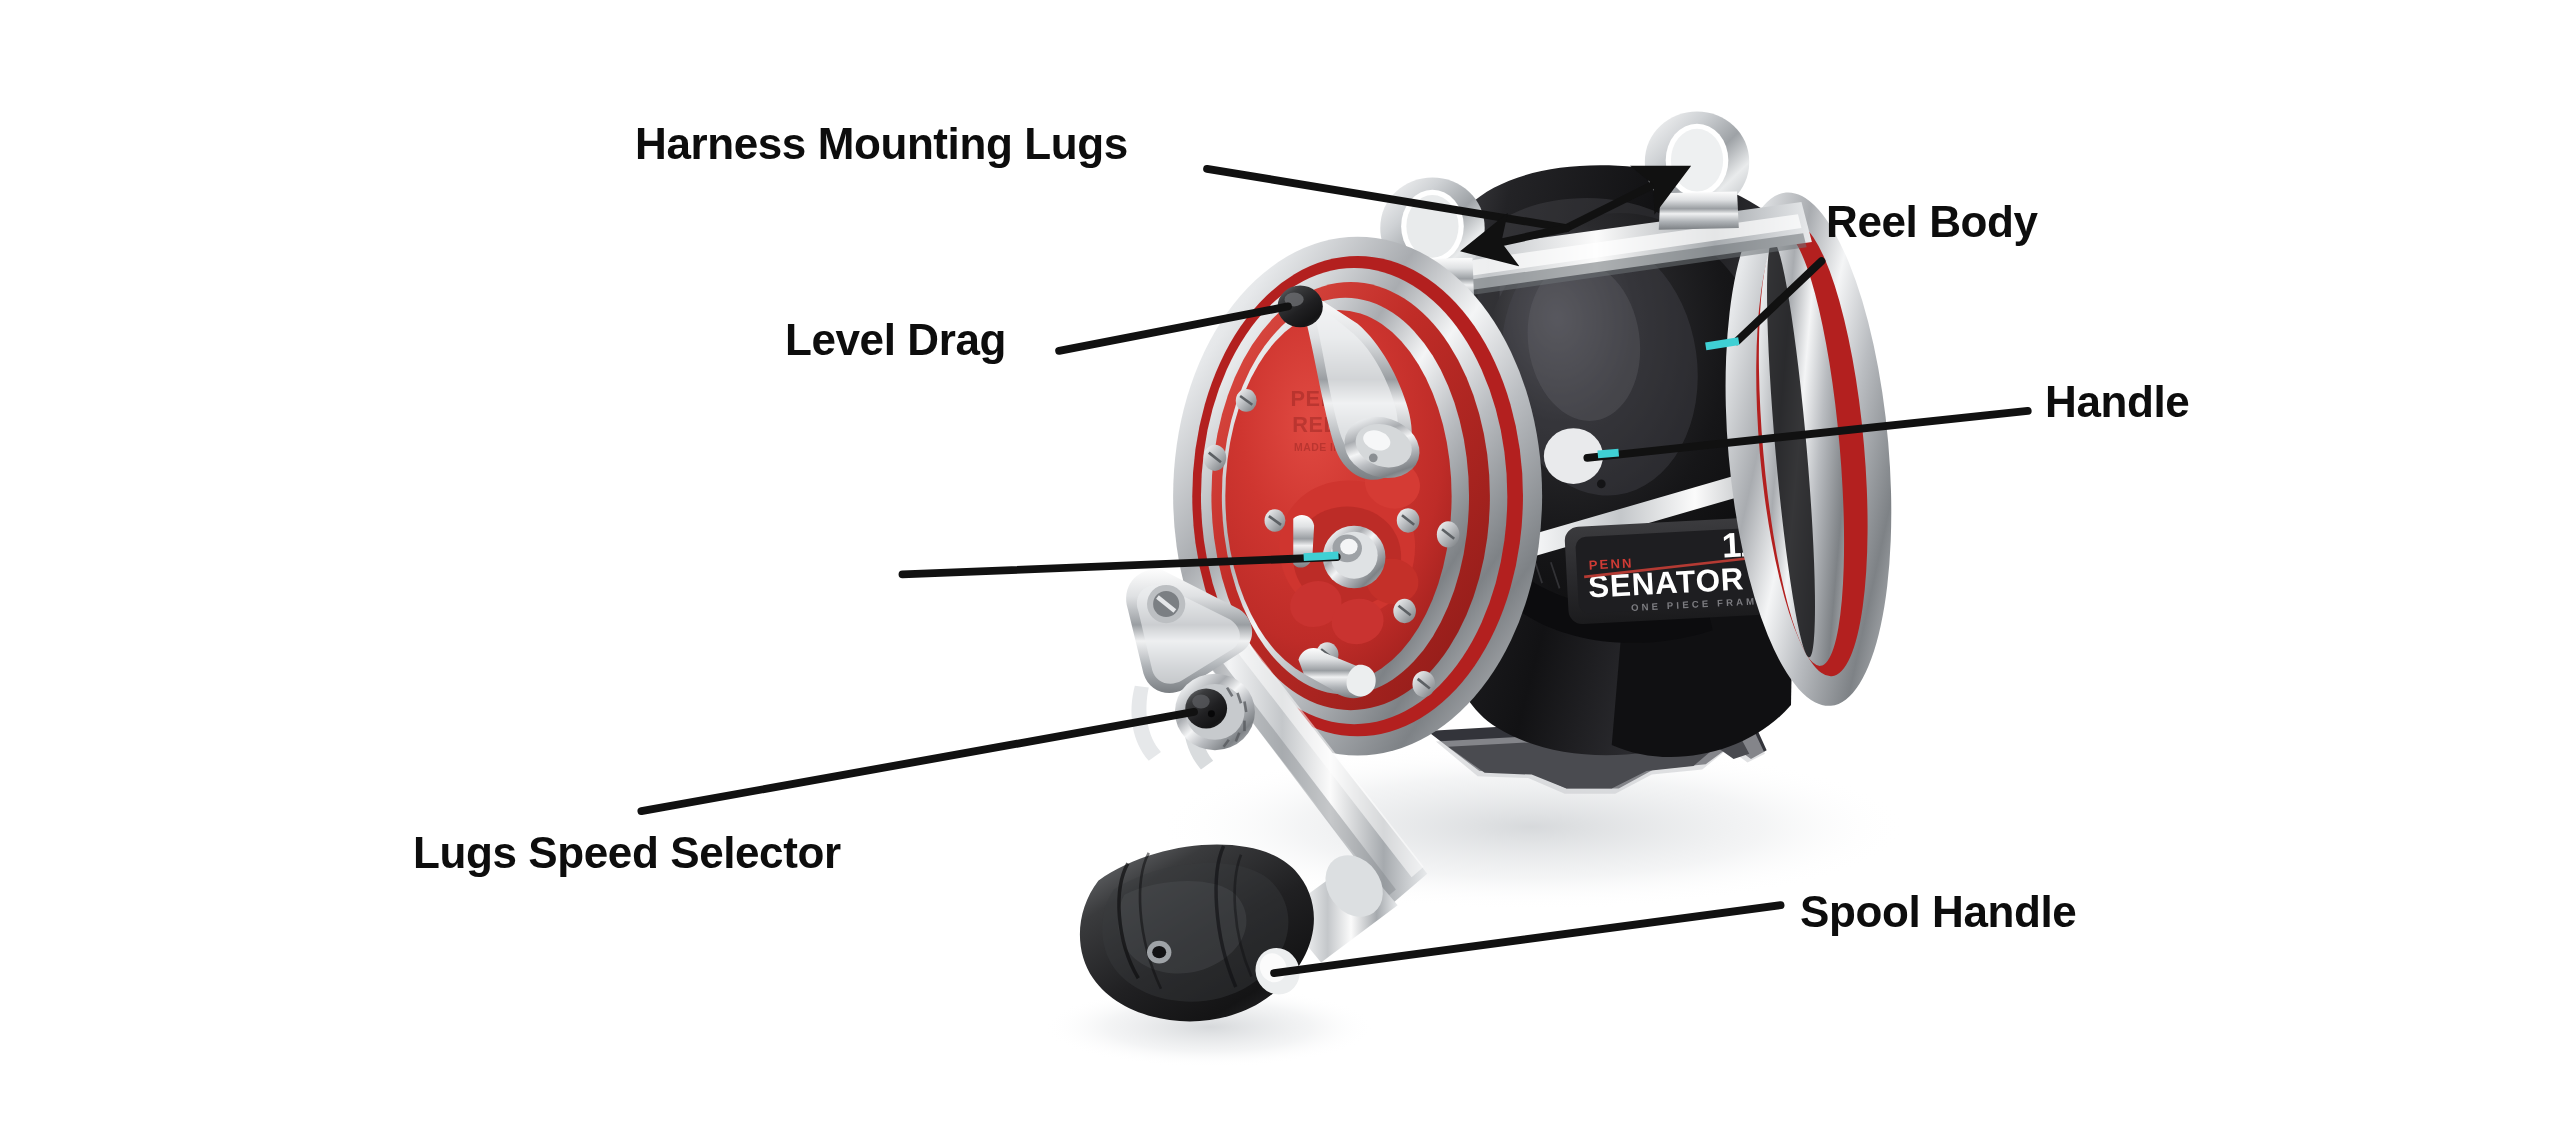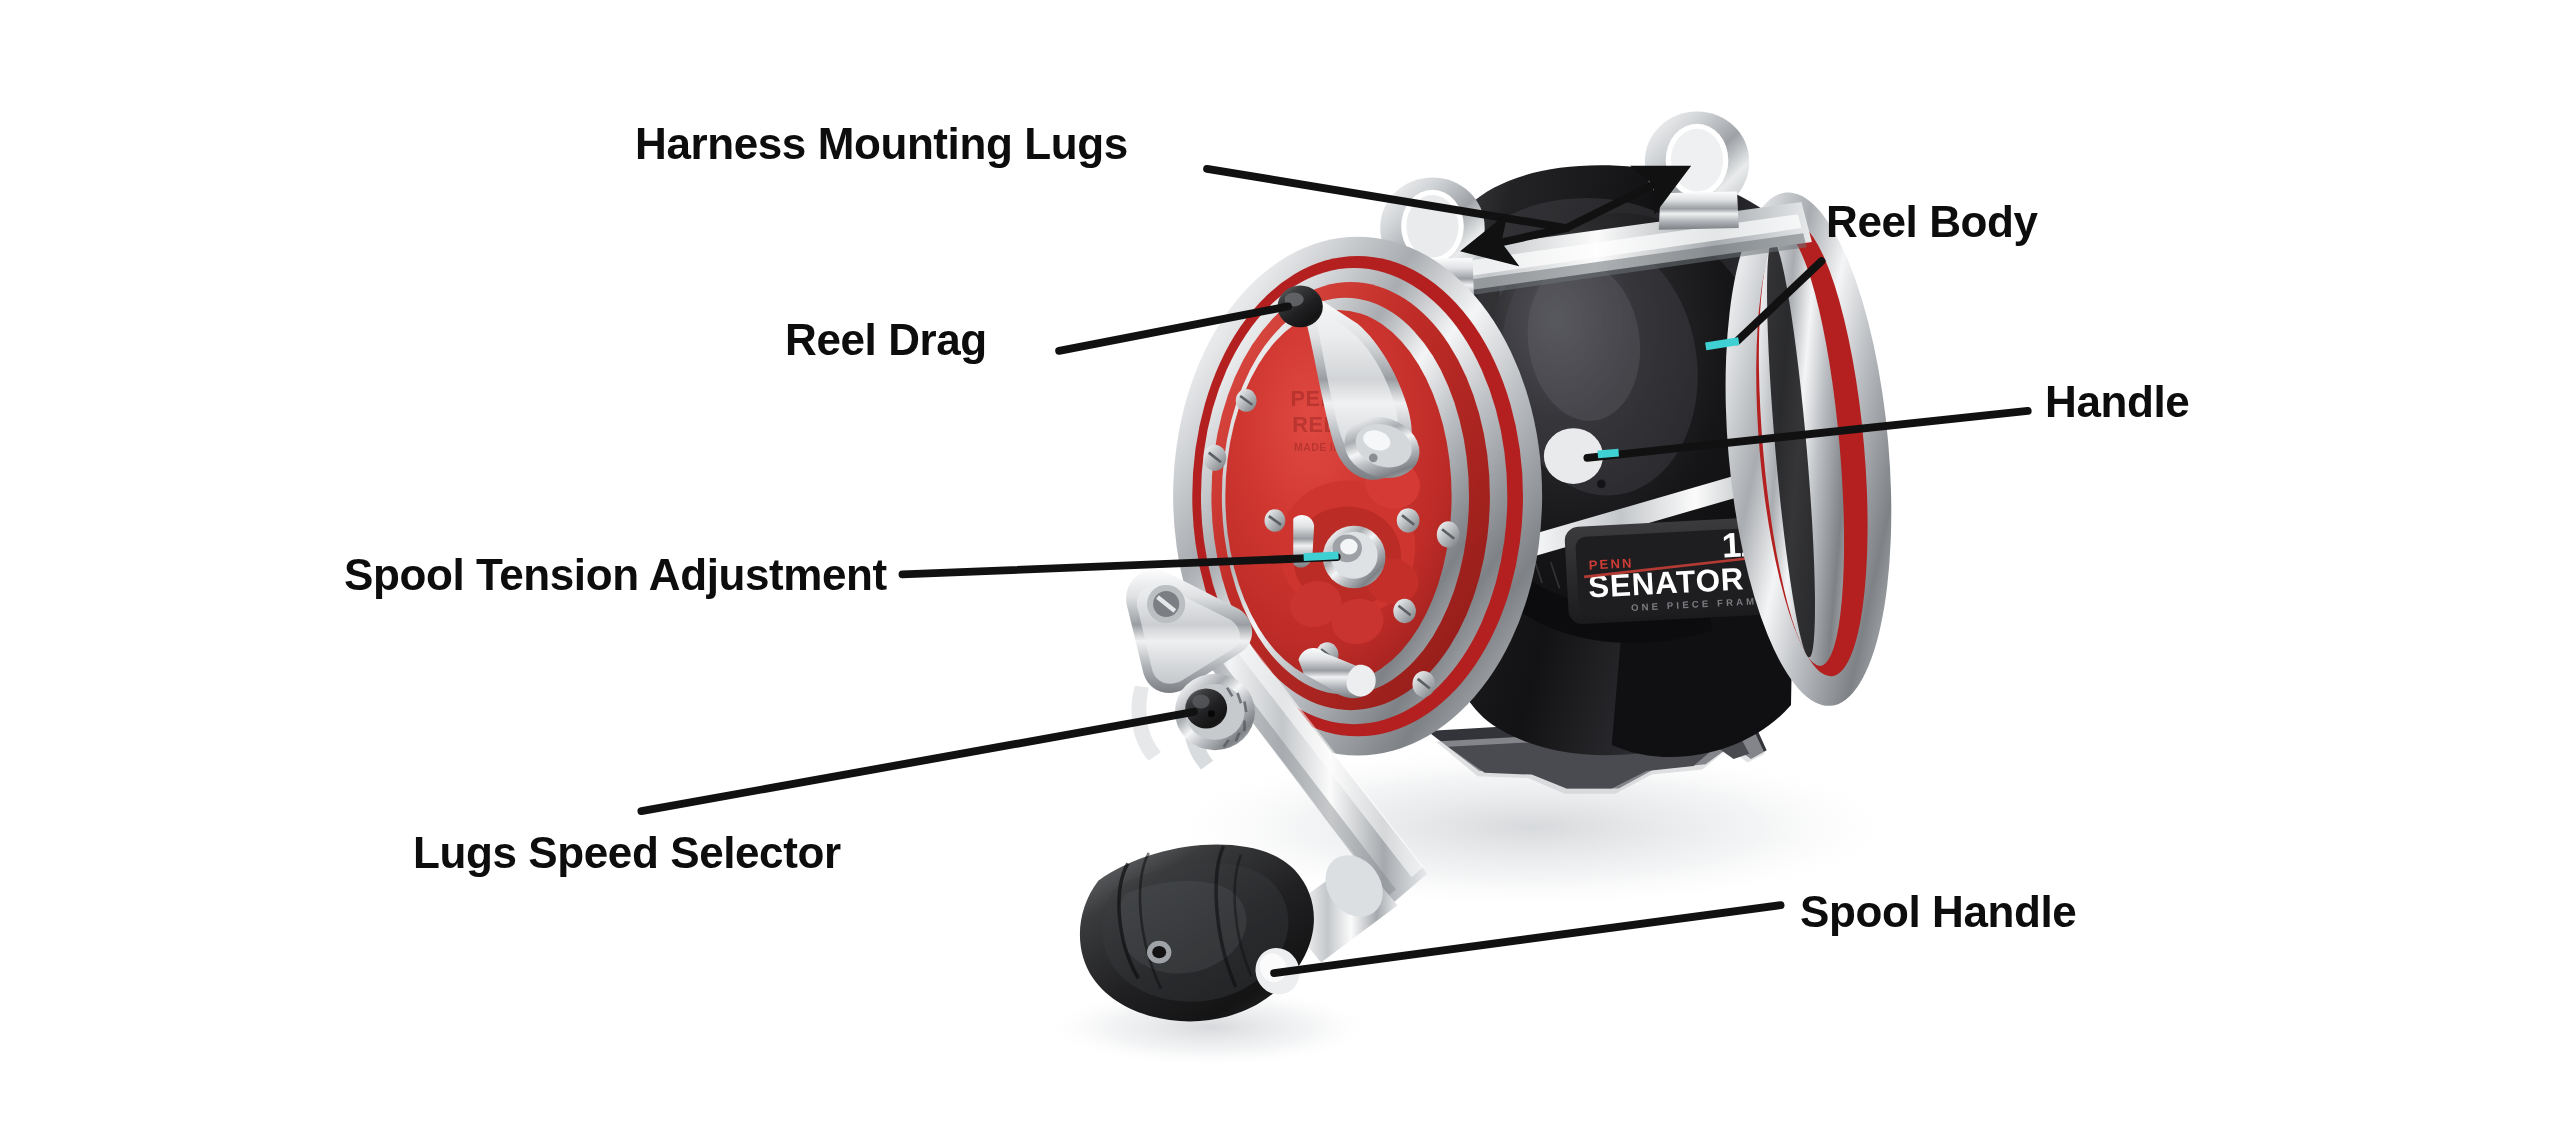--- a/index.html
+++ b/index.html
@@ -414,23 +414,22 @@
     <g stroke="#3fd0d4" stroke-width="9" stroke-linecap="butt">
       <path d="M1498 640 L1538 638"></path>
       <path d="M1960 398 L1998 392"></path>
       <path d="M1836 522 L1860 520"></path>
     </g>
 
   </svg>
 
   <div class="lbl right-al" id="lab-harness">Harness Mounting Lugs</div>
 
-  <div class="lbl right-al" id="lab-level">Reel Drag</div>
-
-  <div class="lbl right-al" id="lab-spooltn">Spool Tension Adjustment</div>
+  <div class="lbl right-al" id="lab-level">Level Drag</div>
+
 
   <div class="lbl right-al" id="lab-gear">Lugs Speed Selector</div>
 
   <div class="lbl left-al" id="lab-body">Reel Body</div>
 
   <div class="lbl left-al" id="lab-spool">Handle</div>
 
   <div class="lbl left-al" id="lab-handle">Spool Handle</div>
 
 </div>

